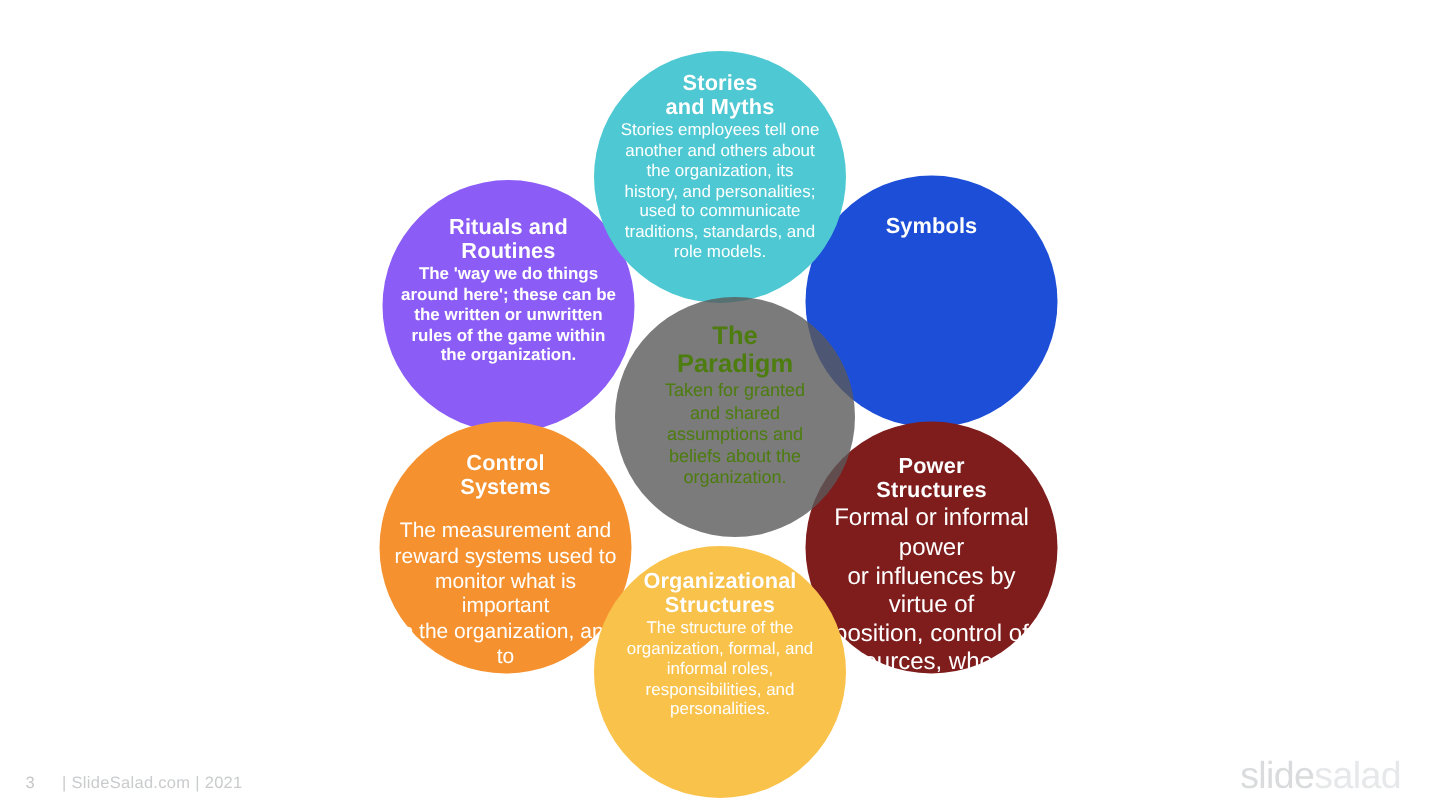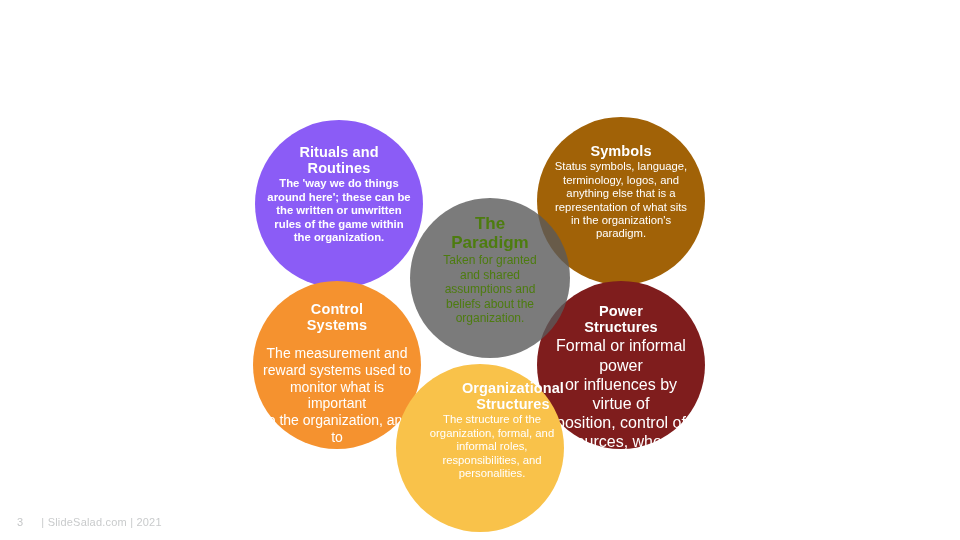--- a/index.html
+++ b/index.html
@@ -67,21 +67,21 @@
     background: #4ec9d3;
     z-index: 4;
     padding-top: 14px;
   }
   #petal-stories .p-title { font-size: 14.5px; }
   #petal-stories .p-body  { font-size: 11.3px; width: 144px; }
 
   #petal-symbols {
     left: 537px; top: 117px;
     width: 168px; height: 168px;
-    background: #a16207;
+    background: #1d4ed8;
     z-index: 3;
     padding-top: 26px;
   }
   #petal-symbols .p-title { font-size: 14.5px; }
   #petal-symbols .p-body  { font-size: 11.3px; width: 150px; }
 
   #petal-power {
     left: 537px; top: 281px;
     width: 168px; height: 168px;
     background: #7f1d1d;
@@ -90,21 +90,20 @@
   }
   #petal-power .p-title { font-size: 14.5px; }
   #petal-power .p-body  { font-size: 16px; width: 148px; }
 
   #petal-orgstruct {
     left: 396px; top: 364px;
     width: 168px; height: 168px;
     background: #f8c council;
     z-index: 4;
     padding-top: 16px;
-    align-items: flex-end;
   }
   #petal-orgstruct {
     background: #f9c24a;
   }
   #petal-orgstruct .p-title { font-size: 14.5px; }
   #petal-orgstruct .p-body  { font-size: 11.3px; width: 144px; }
 
   #petal-control {
     left: 253px; top: 281px;
     width: 168px; height: 168px;
@@ -214,38 +213,43 @@
       <div class="p-body">The measurement and
 reward systems used to
 monitor what is important
 to the organization, and to
 reward those who do as
 required.</div>
     </div>
 
     <div class="petal" id="petal-symbols">
       <div class="p-title">Symbols</div>
-      <div class="p-body">Status symbols, language,
-terminology, logos, and
-anything else that is a
-representation of what sits
-in the organization's
-paradigm.</div>
     </div>
 
     <div class="petal" id="petal-power">
       <div class="p-title">Power
 Structures</div>
       <div class="p-body">Formal or informal power
 or influences by virtue of
 position, control of
 resources, who the person
 knows, or history.</div>
     </div>
 
+    <div class="petal" id="petal-stories">
+      <div class="p-title">Stories
+and Myths</div>
+      <div class="p-body">Stories employees tell one
+another and others about
+the organization, its
+history, and personalities;
+used to communicate
+traditions, standards, and
+role models.</div>
+    </div>
 
     <div class="petal" id="petal-orgstruct">
       <div class="p-title">Organizational
 Structures</div>
       <div class="p-body">The structure of the
 organization, formal, and
 informal roles,
 responsibilities, and
 personalities.</div>
     </div>
@@ -260,15 +264,18 @@
 organization.</div>
     </div>
 
   </div>
 
   <div class="footer">
     <div class="footer-left">
       <span class="page-num">3</span>
       <span class="credit">| SlideSalad.com | 2021</span>
     </div>
+    <div class="brand">
+      <span class="b-1">slide</span><span class="b-2">salad</span>
+    </div>
   </div>
 
 </div>
 
 </body></html>

